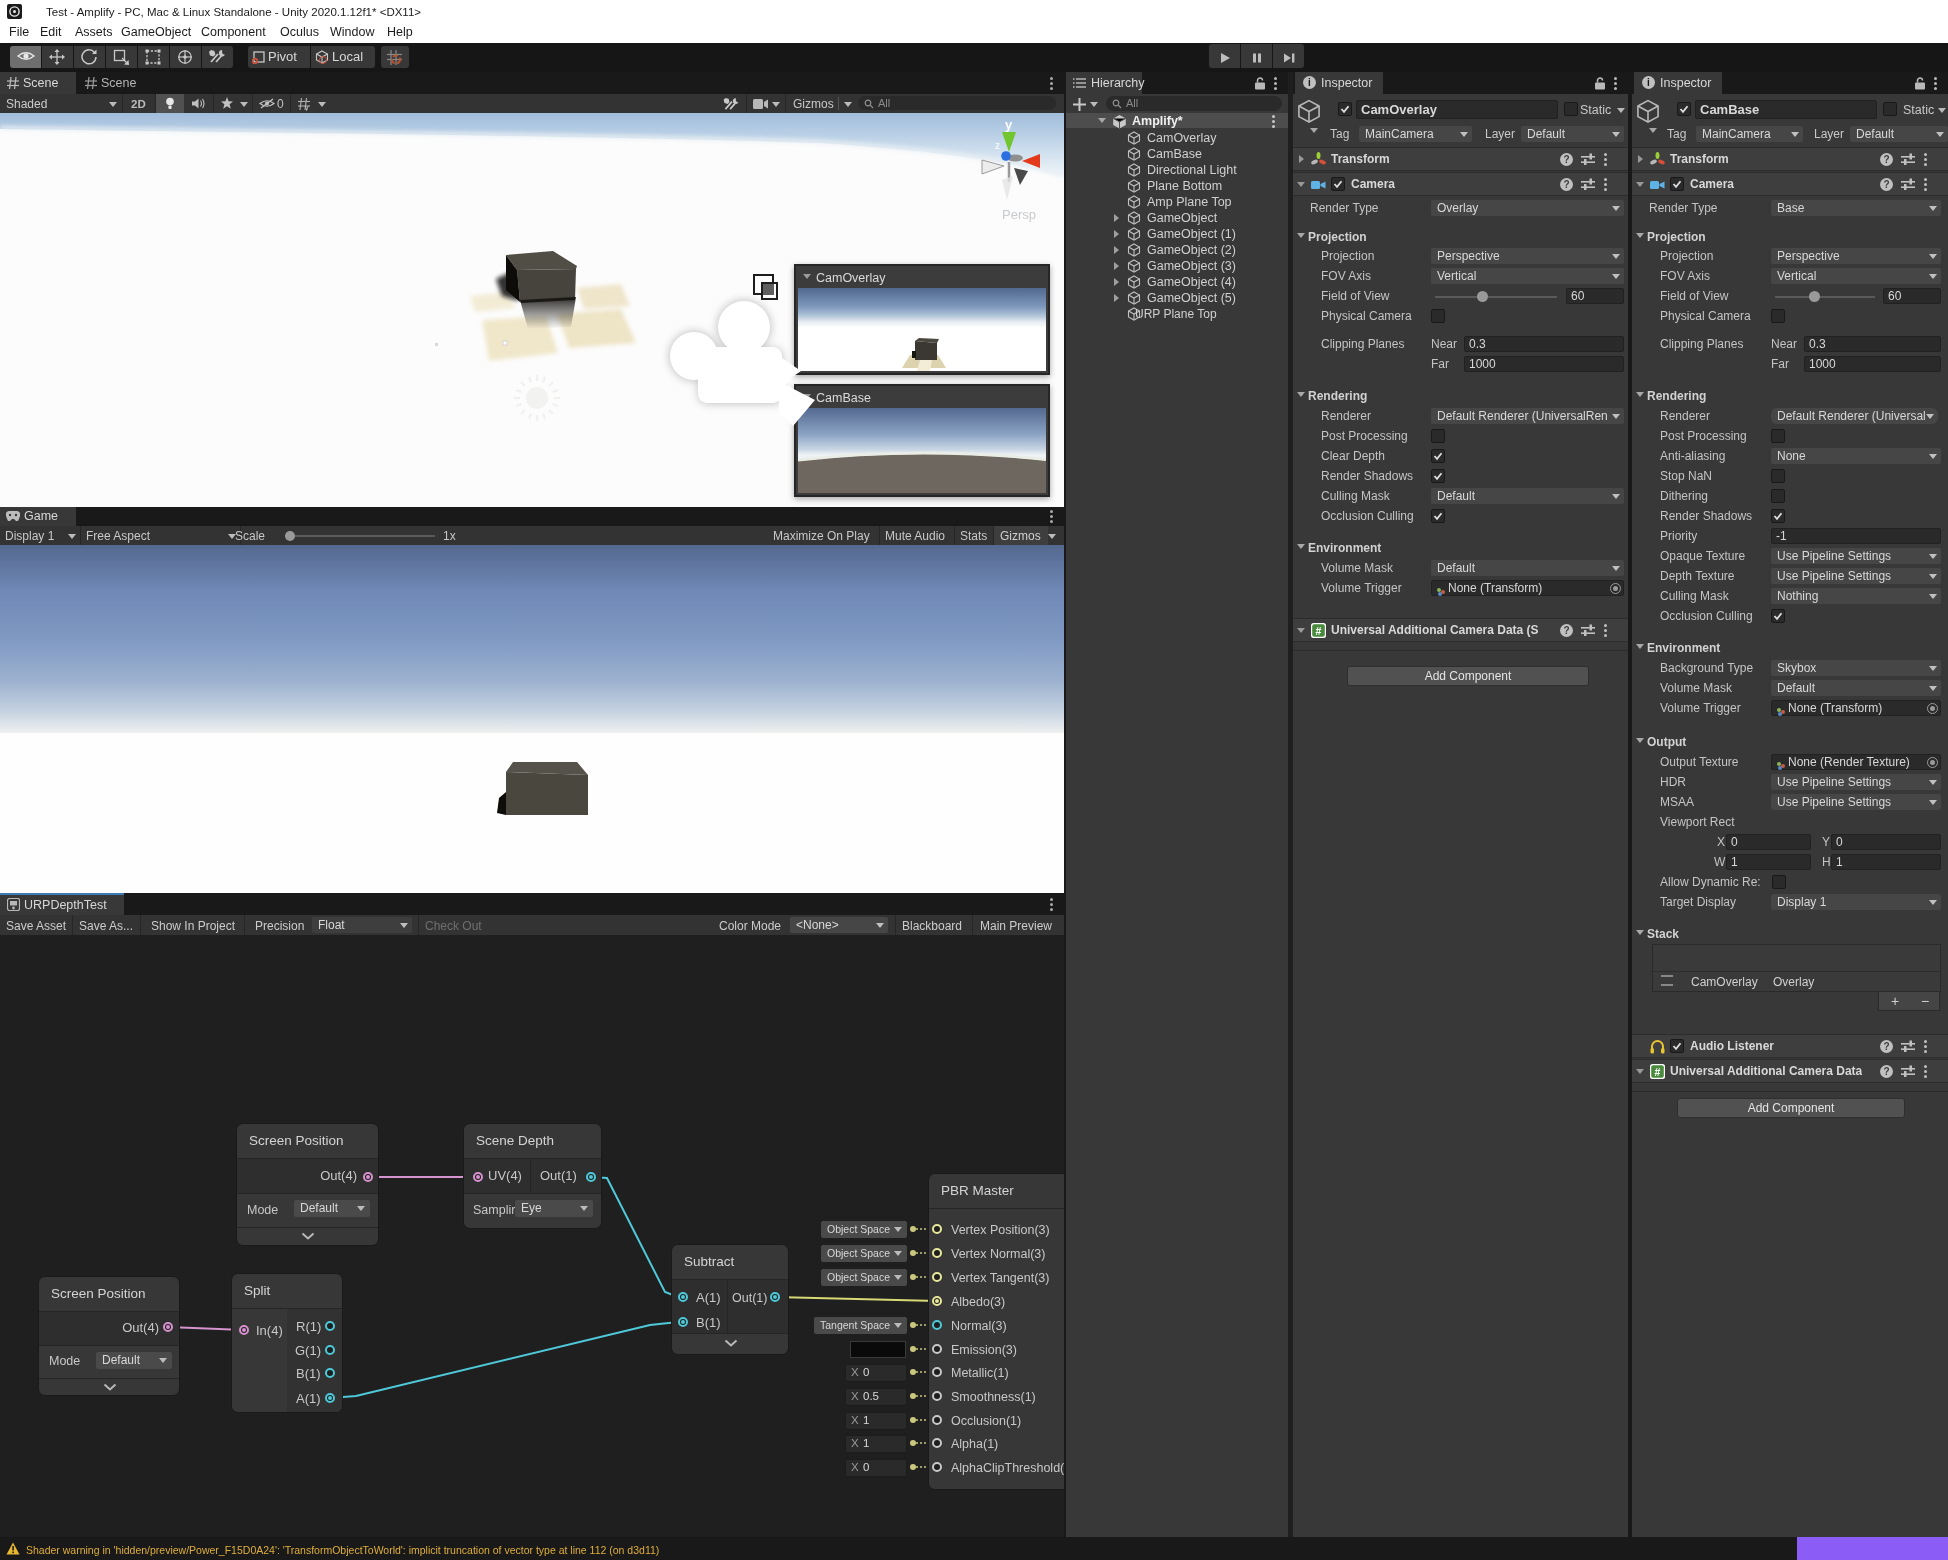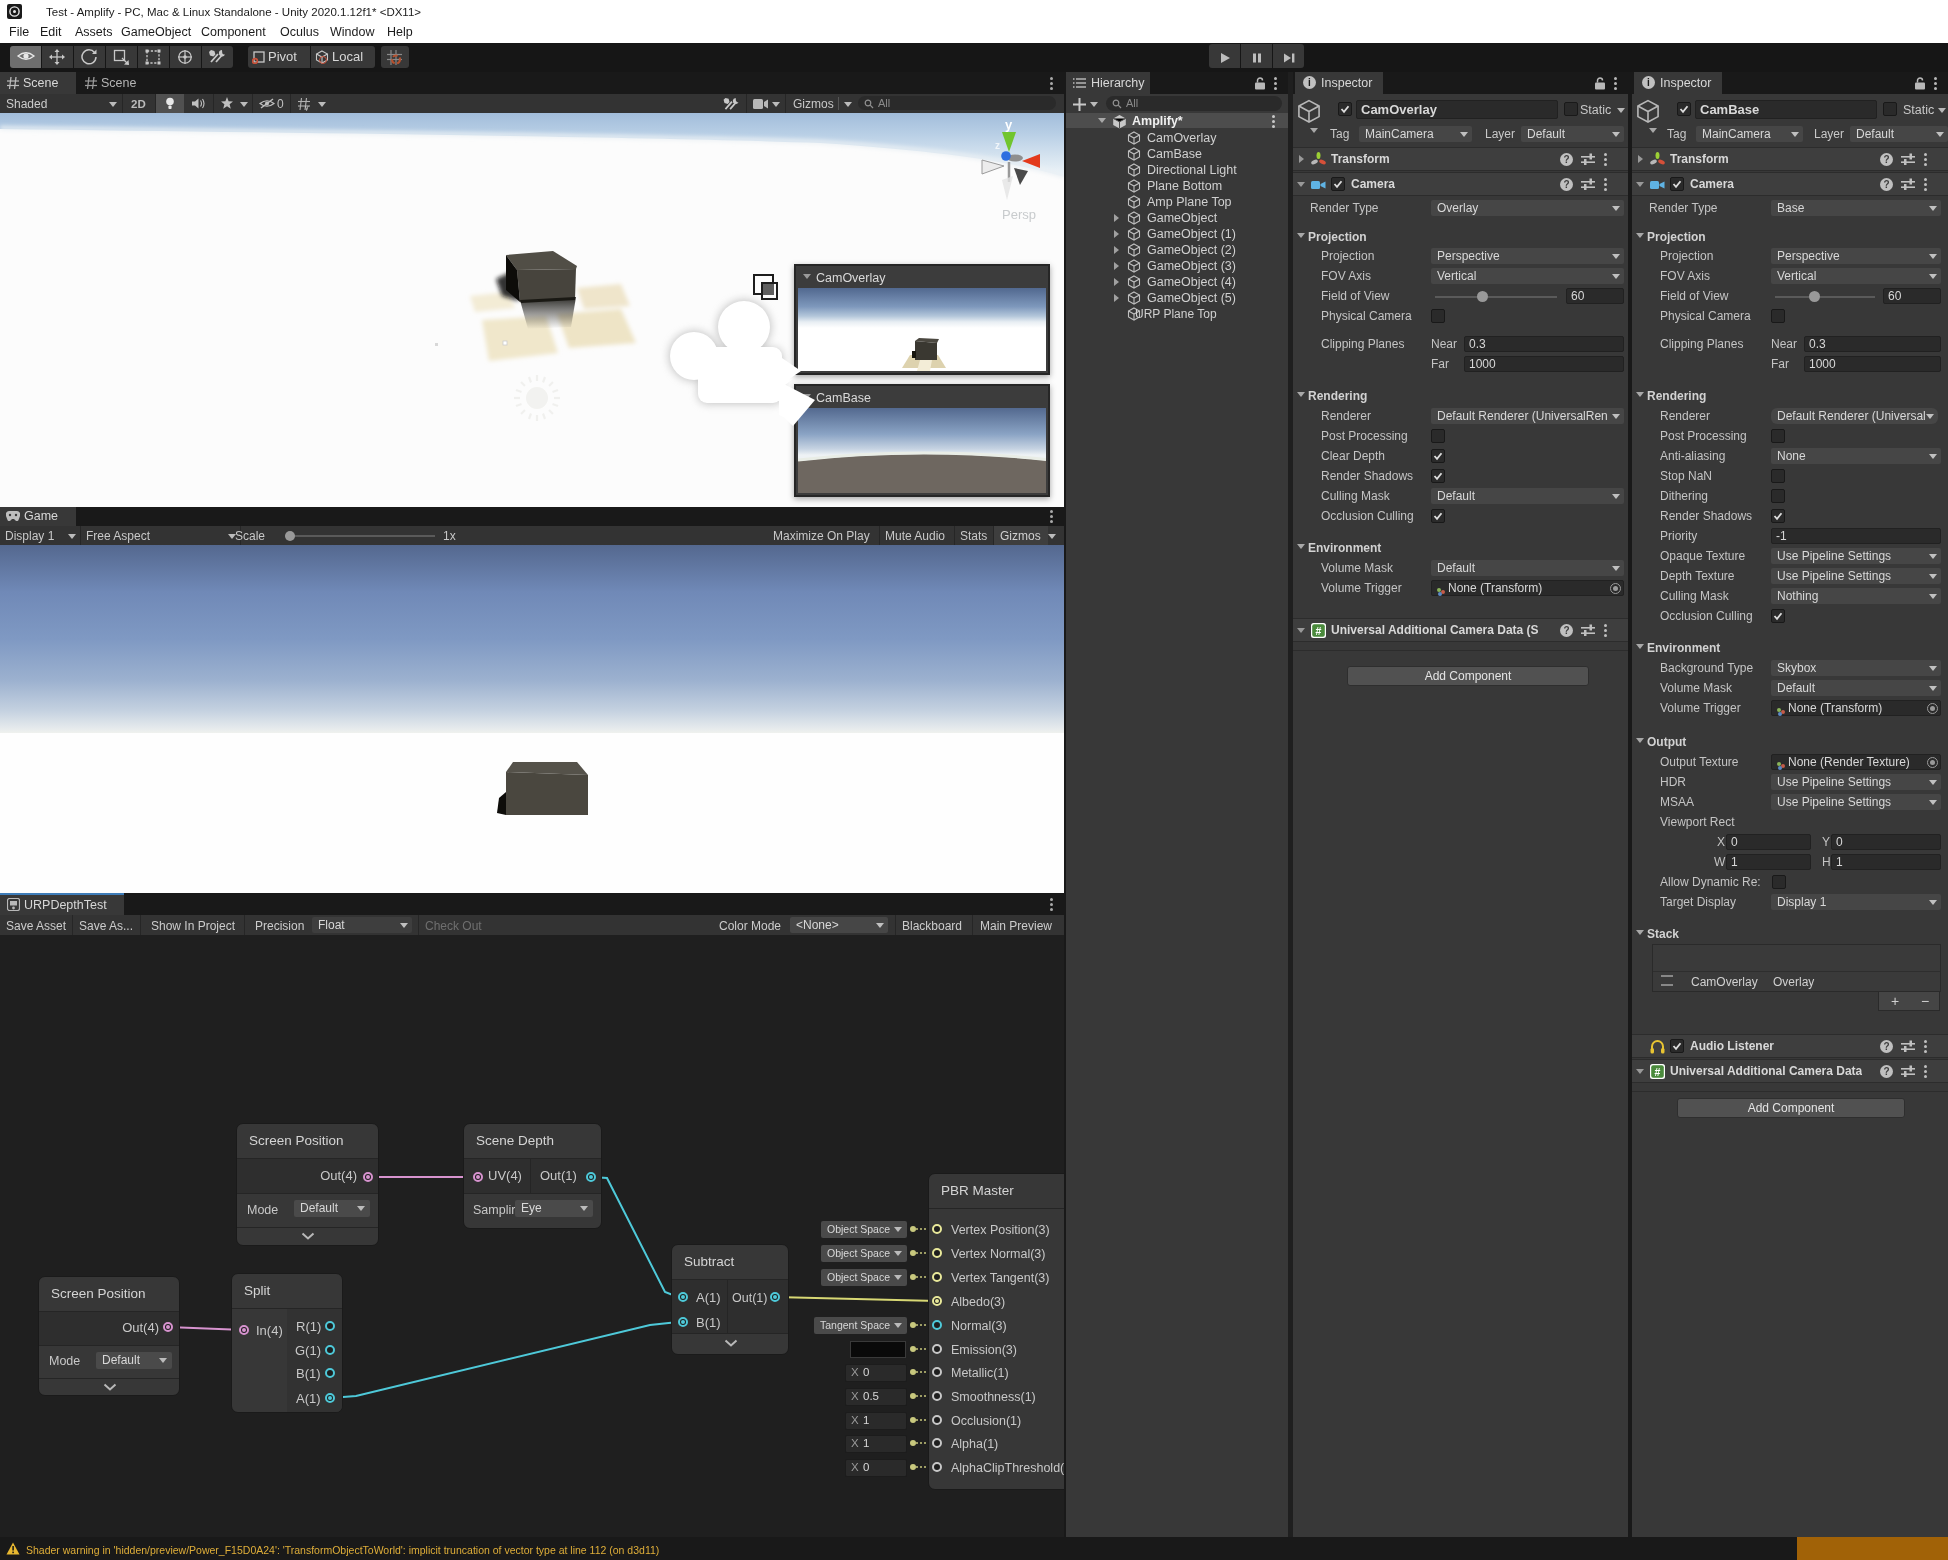--- a/index.html
+++ b/index.html
@@ -1,15 +1,15 @@
 <!DOCTYPE html>
 <html><head><meta charset="utf-8"><style>
 *{margin:0;padding:0;box-sizing:content-box}
 body{font-family:"Liberation Sans",sans-serif;background:#383838;}
-#root{position:relative;width:1948px;height:1560px;overflow:hidden;background:#a16207;font-family:"Liberation Sans",sans-serif;}
+#root{position:relative;width:1948px;height:1560px;overflow:hidden;background:#8b5cf6;font-family:"Liberation Sans",sans-serif;}
 .abs{position:absolute;}
 </style></head><body>
 <div id="root">
 
 <div class="abs" style="left:0;top:0;width:1948px;height:22px;background:#ffffff">
 <svg class="abs" style="left:7px;top:4px" width="15" height="15">
         <rect x="0" y="0" width="15" height="15" rx="2" fill="#1a1a1a"></rect>
         <circle cx="7.5" cy="7.5" r="4.6" fill="none" stroke="#e8e8e8" stroke-width="1.4"></circle>
         <circle cx="7.5" cy="7.5" r="1.5" fill="#e8e8e8"></circle>
       </svg>
@@ -661,21 +661,21 @@
         <path d="M7 0.5 L13.5 12.5 L0.5 12.5 Z" fill="#e8b831"></path>
         <rect x="6.3" y="4" width="1.6" height="4.5" fill="#191919"></rect>
         <rect x="6.3" y="9.6" width="1.6" height="1.6" fill="#191919"></rect>
       </svg>
 <div style="position:absolute;left:26px;top:5px;height:16px;line-height:16px;font-size:10.5px;color:#dfae39;white-space:nowrap">Shader warning in 'hidden/preview/Power_F15D0A24': 'TransformObjectToWorld': implicit truncation of vector type at line 112 (on d3d11)</div>
 </div>
 <div class="abs" style="left:1064px;top:72px;width:2px;height:1465px;background:#191919"></div>
 <div class="abs" style="left:1288px;top:72px;width:5px;height:1465px;background:#1f1f1f"></div>
 <div class="abs" style="left:1066px;top:72px;width:222px;height:1465px;background:#383838">
 <div class="abs" style="left:0;top:0;width:222px;height:22px;background:#191919">
-        <div class="abs" style="left:0;top:0;width:84px;height:22px;background:#383838">
+        <div class="abs" style="left:0;top:0;width:76px;height:22px;background:#383838">
           <svg class="abs" style="left:7px;top:6px" width="13" height="10" viewBox="0 0 13 10">
             <g stroke="#bdbdbd" stroke-width="1.4">
               <line x1="3" y1="1" x2="13" y2="1"></line>
               <line x1="3" y1="5" x2="13" y2="5"></line>
               <line x1="3" y1="9" x2="13" y2="9"></line>
               <line x1="0" y1="1" x2="1.5" y2="1"></line>
               <line x1="0" y1="5" x2="1.5" y2="5"></line>
               <line x1="0" y1="9" x2="1.5" y2="9"></line>
             </g>
           </svg>

